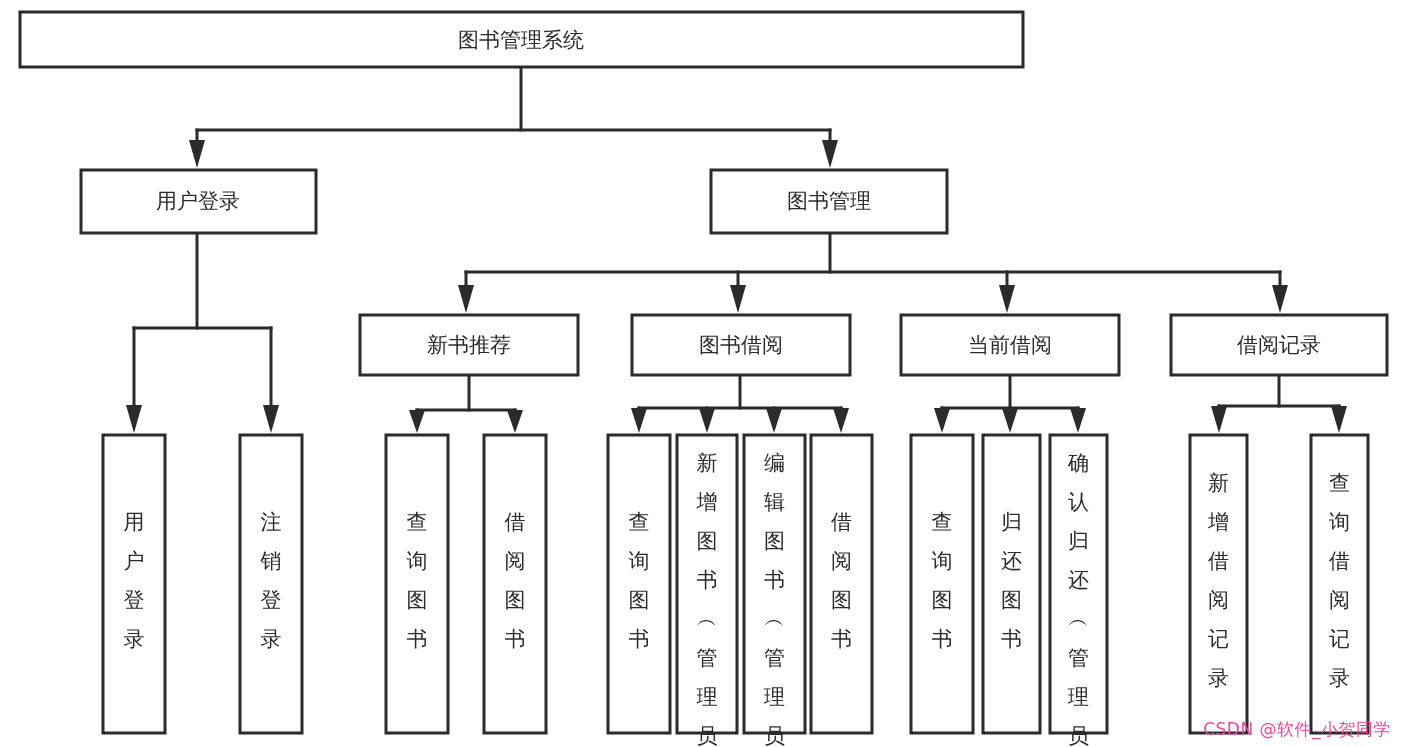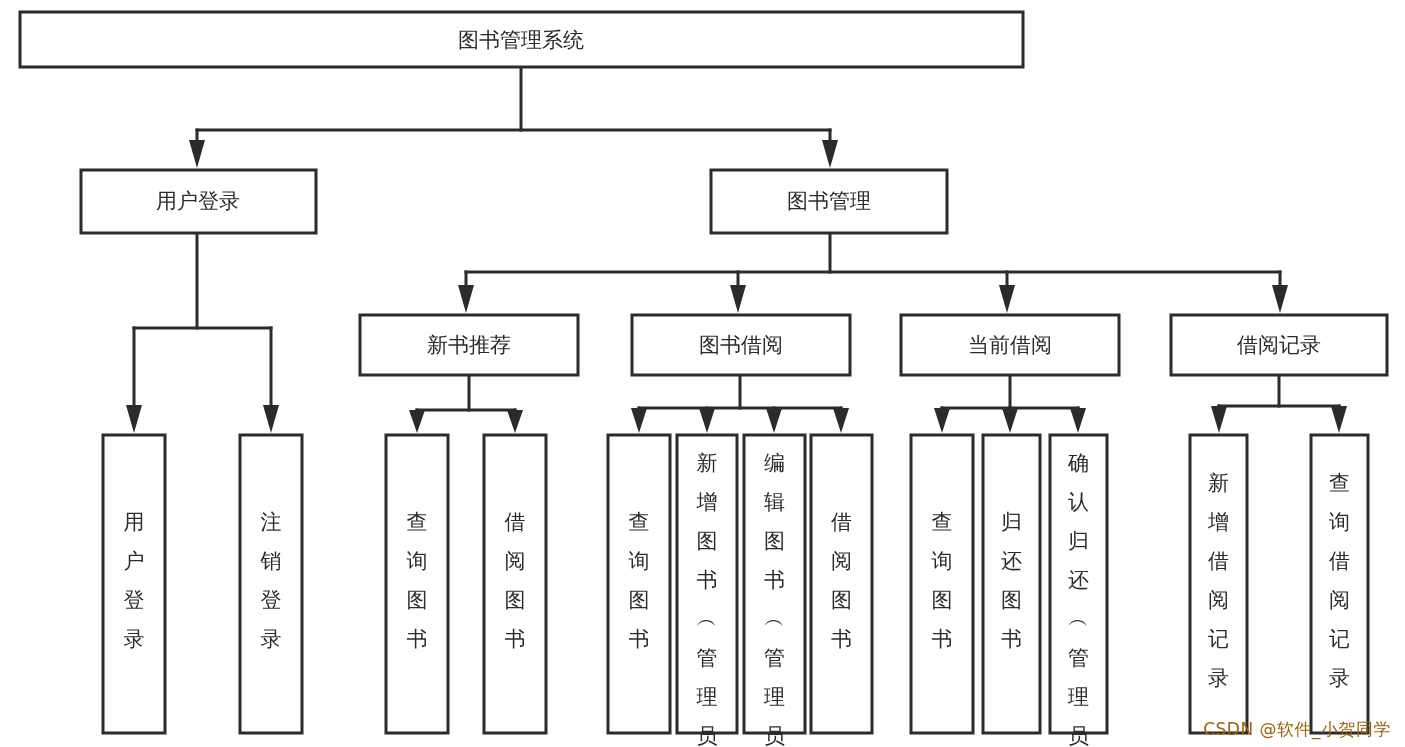--- a/index.html
+++ b/index.html
@@ -25,21 +25,21 @@
   }
   .leaf-label{
     fill:#2b2b2b;
     font-family:"DejaVu Sans","Liberation Sans",sans-serif;
     font-size:21px;
     text-anchor:middle;
   }
   .watermark{
     position:absolute;
     right:14px;bottom:6px;
-    color:#a16207;
+    color:#ec4899;
     font-size:17px;
     font-family:"DejaVu Sans","Liberation Sans",sans-serif;
     white-space:nowrap;
     user-select:none;
     letter-spacing:0.5px;
   }
 </style>
 </head>
 <body>
 

